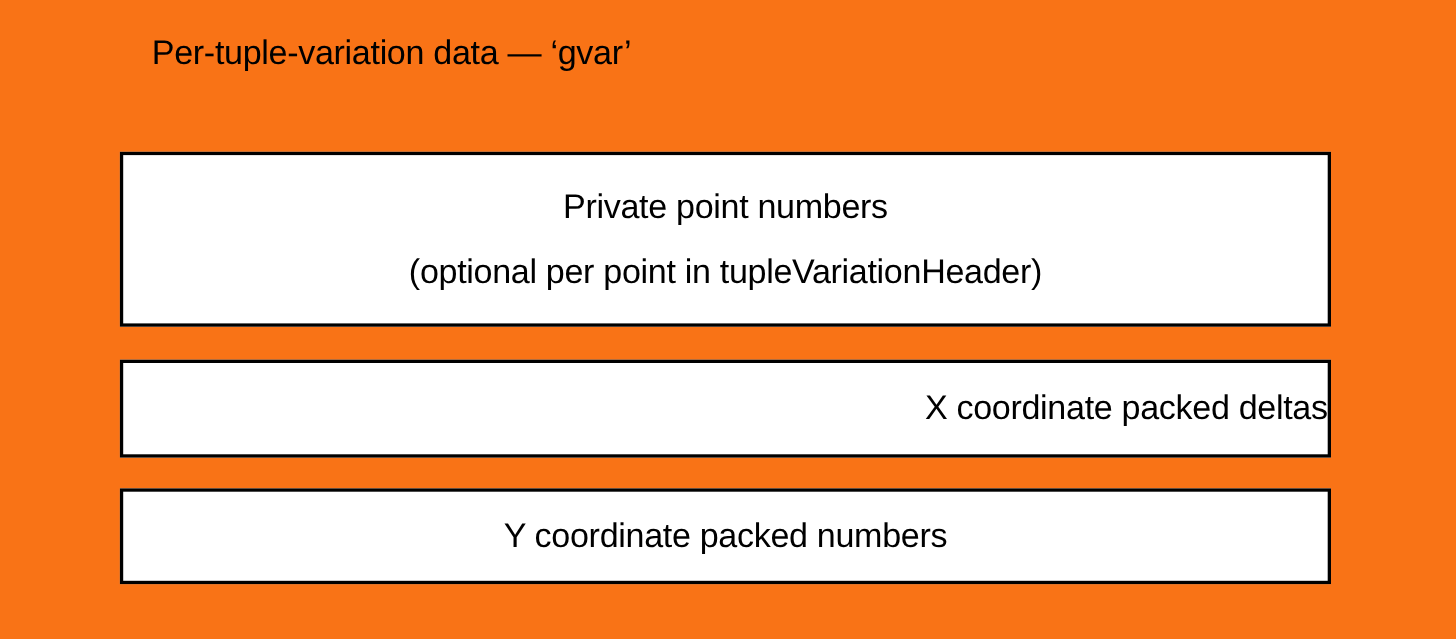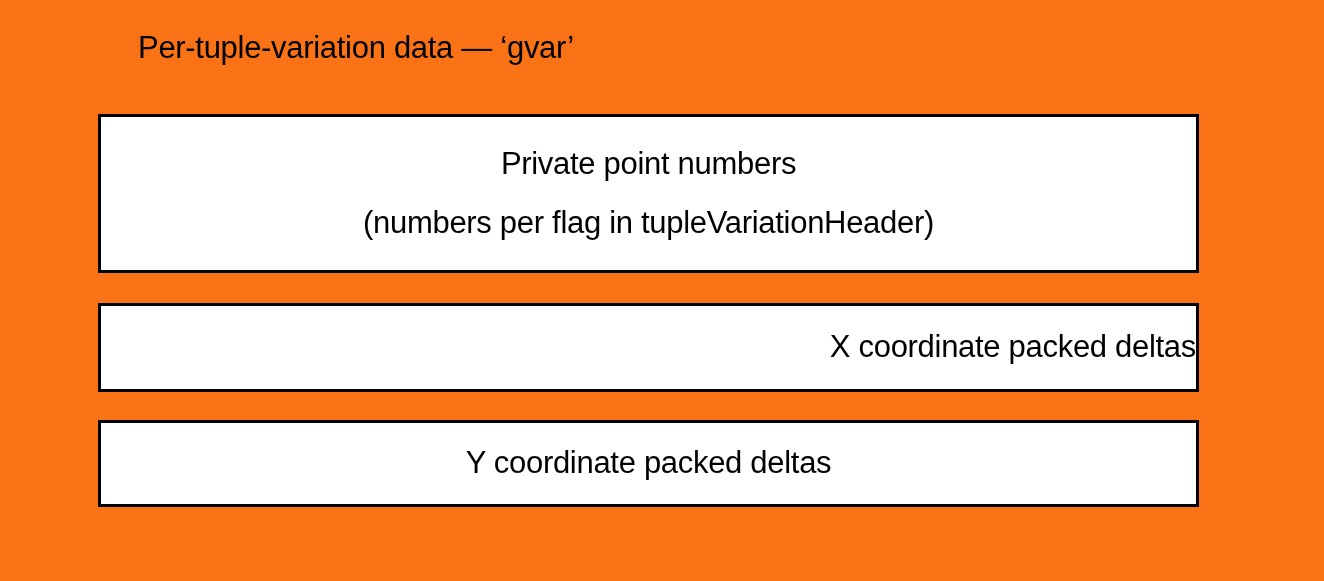--- a/index.html
+++ b/index.html
@@ -21,33 +21,34 @@
       position: absolute;
       left: 138px;
       top: 30px;
       font-size: 31px;
       letter-spacing: -0.3px;
       color: #000000;
       white-space: nowrap;
     }
     .box {
       position: absolute;
-      left: 98px;
+      left: 109px;
       width: 1101px;
       background: #ffffff;
       border: 3px solid #000000;
       box-sizing: border-box;
       display: flex;
       flex-direction: column;
       align-items: center;
       justify-content: center;
       text-align: center;
       font-size: 31px;
       letter-spacing: -0.3px;
       color: #000000;
+      margin-top: 24px;
     }
     .box-1 {
       top: 114px;
       height: 159px;
       gap: 26px;
     }
     .box-2 {
       top: 303px;
       height: 89px;
       align-items: flex-end;
@@ -63,24 +64,24 @@
   </style>
 </head>
 <body>
 
 <div class="canvas">
 
   <div class="title">Per-tuple-variation data — ‘gvar’</div>
 
   <div class="box box-1">
     <div class="box-line">Private point numbers</div>
-    <div class="box-line">(numbers per flag in tupleVariationHeader)</div>
+    <div class="box-line">(optional per point in tupleVariationHeader)</div>
   </div>
 
   <div class="box box-2">
     <div class="box-line">X coordinate packed deltas</div>
   </div>
 
   <div class="box box-3">
-    <div class="box-line">Y coordinate packed deltas</div>
+    <div class="box-line">Y coordinate packed numbers</div>
   </div>
 
 </div>
 
 </body></html>

